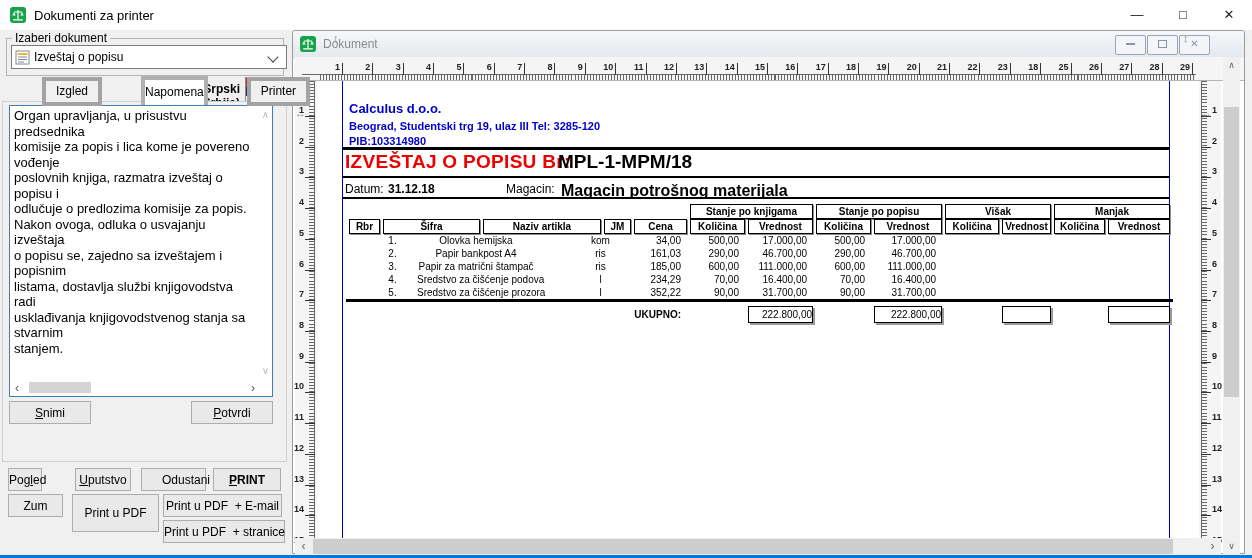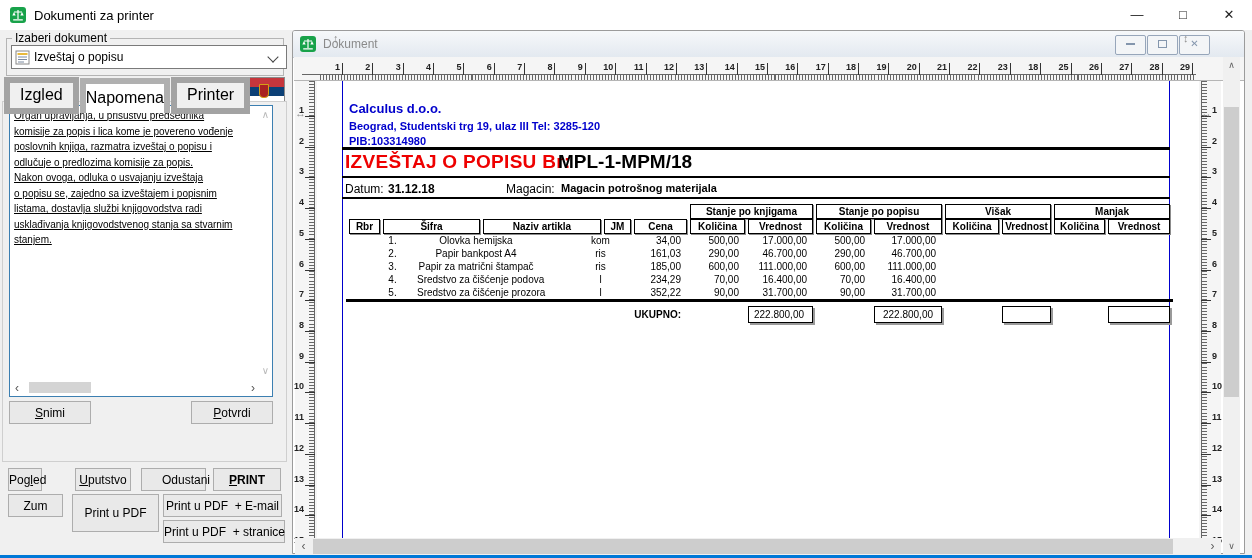--- a/index.html
+++ b/index.html
@@ -18,32 +18,32 @@
 
   
   #group-label{position:absolute;left:12px;top:31px;background:#f0f0f0;padding:0 3px;z-index:3;}
   #groupbox{position:absolute;left:6px;top:38px;width:276px;height:36px;border:1px solid #b4b4b4;}
   #doc-combo{position:absolute;left:11px;top:45px;width:276px;height:24px;background:#fff;border:1px solid #7a7a7a;box-sizing:border-box;}
   #combo-icon{position:absolute;left:3px;top:4px;width:15px;height:15px;}
   #combo-text{position:absolute;left:22px;top:4px;font-size:12px;}
   #combo-chevron{position:absolute;right:9px;top:7px;width:7px;height:7px;border-right:1px solid #444;border-bottom:1px solid #444;transform:rotate(45deg);}
 
   #tab-bar{position:absolute;left:4px;top:77px;height:26px;z-index:2;}
-  .tab{display:inline-block;padding:3px 10px 4px;border:6px solid #a3a3a3;background:#f0f0f0;margin-right:1px;font-size:16px;vertical-align:bottom;}
+  .tab{display:inline-block;padding:3px 10px 4px;border:4px solid #a3a3a3;background:#f0f0f0;margin-right:1px;font-size:12px;vertical-align:bottom;margin-left:38px;}
   .tab.active{background:#fff;border-color:#b0b0b0;border-bottom:none;padding:5px 0 6px;position:relative;top:-1px;}
   #lang-label{position:absolute;left:170px;top:82px;width:70px;font-weight:bold;font-size:12px;text-align:right;}
   #flag-btn{position:absolute;left:245px;top:77px;width:38px;height:26px;border:1px solid #8a8a8a;background:#fff;}
   #flag-btn .s1{position:absolute;left:0;top:0;width:100%;height:9px;background:#c6363c;}
   #flag-btn .s2{position:absolute;left:0;top:9px;width:100%;height:9px;background:#0c4076;}
   #flag-btn .s3{position:absolute;left:0;top:18px;width:100%;height:8px;background:#fff;}
   #flag-crest{position:absolute;left:13px;top:6px;width:8px;height:12px;background:#a22;border:1px solid #d4a017;border-radius:0 0 4px 4px;}
 
   #tab-page{position:absolute;left:2px;top:101px;width:285px;height:361px;border:1px solid #cfcfcf;background:#f0f0f0;box-sizing:border-box;}
   #note-box{position:absolute;left:6px;top:3px;width:264px;height:292px;border:1px solid #3c7fb1;background:#fff;box-sizing:border-box;}
-  #note-text{position:absolute;left:4px;top:2px;right:18px;bottom:18px;white-space:pre-line;font-size:10px;line-height:15.5px;overflow:hidden;text-decoration:underline;}
+  #note-text{position:absolute;left:4px;top:2px;right:18px;bottom:18px;white-space:pre-line;font-size:13px;line-height:15.5px;overflow:hidden;}
   .mini-arrow{position:absolute;color:#b9b9b9;font-size:10px;}
   #note-up{right:3px;top:3px;} #note-down{right:3px;bottom:20px;}
   #note-hscroll{position:absolute;left:1px;right:1px;bottom:1px;height:15px;background:#fff;}
   #note-hthumb{position:absolute;left:18px;top:2px;width:62px;height:11px;background:#d4d4d4;}
   #note-left{left:4px;top:1px;} #note-right{right:16px;top:1px;}
   .mini-arrow.h{font-size:12px;color:#555;}
 
   .btn{position:absolute;background:#e9e9e9;border:1px solid #adadad;font-size:12px;text-align:center;box-sizing:border-box;font-family:inherit;color:#000;padding:0;white-space:pre;}
   .btn u{text-decoration:underline;}
   #btn-snimi{left:6px;top:299px;width:82px;height:23px;}
@@ -111,34 +111,34 @@
   #rep-address{left:56px;top:89px;font-size:11px;font-weight:bold;color:#0000cc;}
   #rep-pib{left:56px;top:104px;font-size:11px;font-weight:bold;color:#0000cc;}
   .rule{position:absolute;left:49px;width:828px;background:#000;}
   #rule1{top:116px;height:3px;} #rule2{top:145px;height:2px;} #rule3{top:166px;height:2px;}
   #rule-thick{top:268px;height:3px;left:53px;width:827px;}
   #rep-title{left:52px;top:120px;font-size:19px;font-weight:bold;color:#ee0000;letter-spacing:0.3px;}
   #rep-number{left:265px;top:120px;font-size:19px;font-weight:bold;color:#000;}
   #rep-datum-label{left:52px;top:151px;font-size:12px;}
   #rep-datum{left:95px;top:151px;font-size:12px;font-weight:bold;}
   #rep-magacin-label{left:213px;top:151px;font-size:12px;}
-  #rep-magacin{left:268px;top:151px;font-size:11px;font-weight:bold;}
+  #rep-magacin{left:268px;top:151px;font-size:16px;font-weight:bold;}
 
   #report-table{position:absolute;left:53px;top:173px;width:827px;border-collapse:separate;border-spacing:3px 0;table-layout:fixed;font-size:10px;}
   #report-table td,#report-table th{padding:0;overflow:visible;white-space:nowrap;}
   #report-table .gh{border:1px solid #000;box-shadow:1px 1px 0 #8c8c8c;background:#fff;font-weight:bold;text-align:center;height:13px;}
   #report-table th{border:1px solid #000;box-shadow:1px 1px 0 #8c8c8c;background:#fff;font-weight:bold;text-align:center;height:13px;font-size:10px;}
   #report-table .drow td{height:13px;text-align:center;}
   #report-table .drow td.num{text-align:right;padding-right:6px;}
   #report-table .drow td.naz span{display:inline-block;transform:translateX(-66px);}
   #report-table .drow td.rbr span{display:inline-block;transform:translateX(28px);}
   #report-table .drow td.jm span{display:inline-block;transform:translateX(-17px);}
   #report-table .sp td{height:7px;}
   #report-table .tlabel{font-weight:bold;text-align:right;padding-right:6px;}
-  #report-table .tbox div{border:1px solid #000;box-shadow:2px 2px 0 #9a9a9a;height:15px;line-height:15px;text-align:right;padding-right:8px;background:#fff;}
+  #report-table .tbox div{border:1px solid #000;box-shadow:2px 2px 0 #9a9a9a;height:15px;line-height:15px;text-align:right;padding-right:0;background:#fff;}
 </style>
 </head>
 <body>
 
 <div id="titlebar">
   <svg id="app-icon" viewBox="0 0 16 16">
     <rect x="0" y="0" width="16" height="16" rx="3" fill="#18a24a"></rect>
     <path d="M8 3v9 M4 5h8 M3.2 12.8h9.6" stroke="#fff" stroke-width="1.2" fill="none"></path>
     <path d="M4 5l-1.7 3.4h3.4z M12 5l-1.7 3.4h3.4z" fill="#fff"></path>
   </svg>

